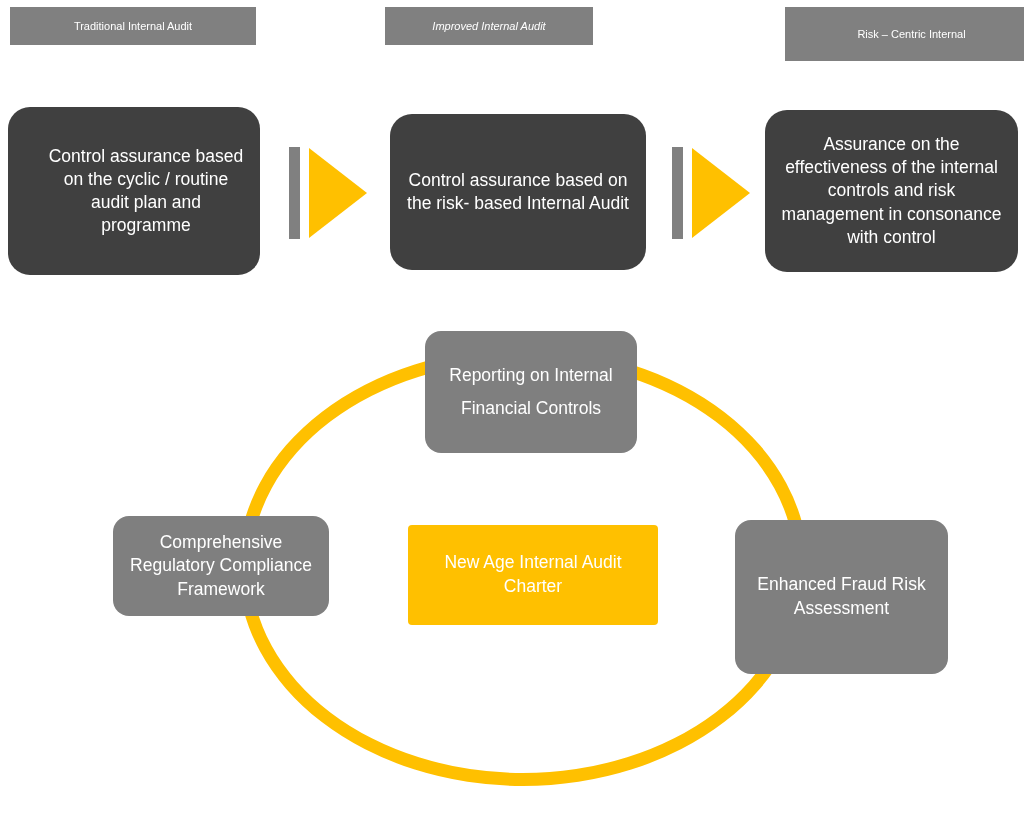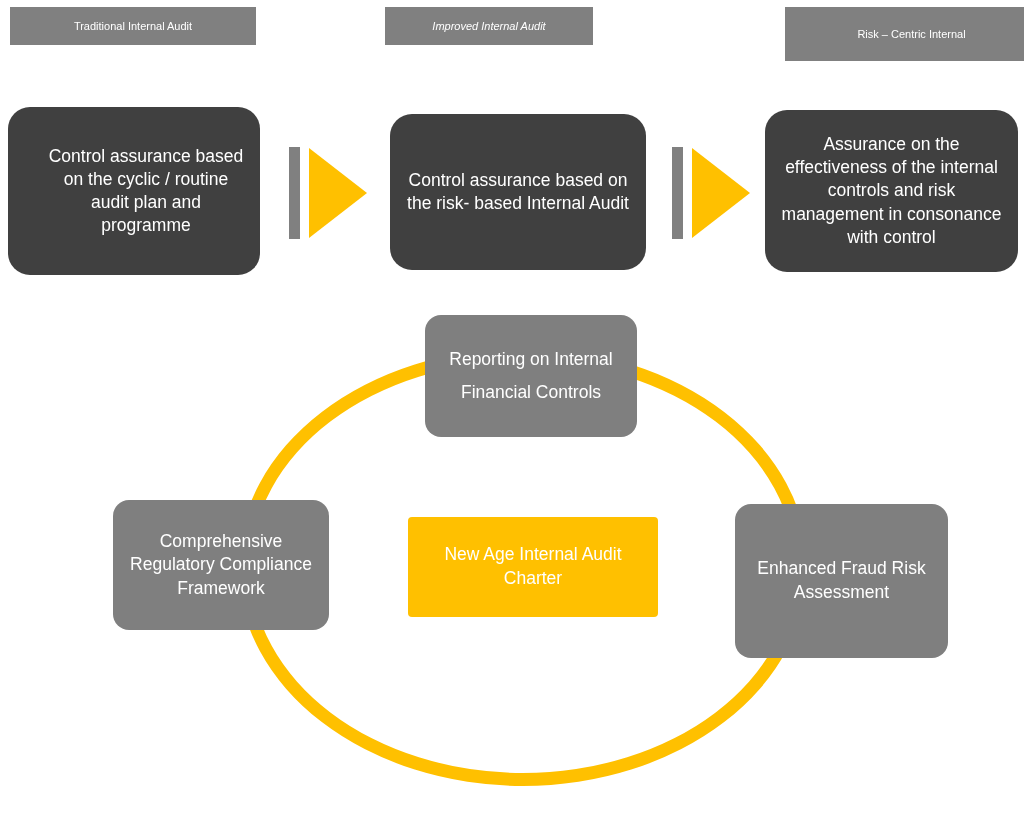--- a/index.html
+++ b/index.html
@@ -76,37 +76,39 @@
     border-radius: 16px;
     display: flex;
     align-items: center;
     justify-content: center;
     text-align: center;
     font-size: 17.5px;
     line-height: 1.35;
     padding: 8px 16px;
     box-sizing: border-box;
     z-index: 2;
+    margin-top: 16px;
   }
   .node-top { line-height: 1.9; }
   
   .center-box {
     position: absolute;
     background: #FFC000;
     color: #ffffff;
     display: flex;
     align-items: center;
     justify-content: center;
     text-align: center;
     font-size: 17.5px;
     line-height: 1.35;
     border-radius: 4px;
     padding: 8px 24px;
     box-sizing: border-box;
     z-index: 2;
+    margin-top: 8px;
   }
 </style>
 </head>
 <body>
 
 <div id="canvas">
 
   <div class="hdr" style="left:10px; top:7px; width:246px; height:38px;">
     <span>Traditional Internal Audit</span>
   </div>
@@ -134,21 +136,21 @@
   <div class="arrow-tri" style="left:692px; top:148px;"></div>
 
   <div class="ring"></div>
 
   <div class="node node-top" style="left:425px; top:315px; width:212px; height:122px;">
     <span>Reporting on Internal Financial Controls</span>
   </div>
   <div class="node" style="left:735px; top:504px; width:213px; height:154px;">
     <span>Enhanced Fraud Risk Assessment</span>
   </div>
-  <div class="node" style="left:113px; top:500px; width:216px; height:130px;">
+  <div class="node" style="left:113px; top:500px; width:216px; height:100px;">
     <span>Comprehensive Regulatory Compliance Framework</span>
   </div>
 
   <div class="center-box" style="left:408px; top:517px; width:250px; height:100px;">
     <span>New Age Internal Audit Charter</span>
   </div>
 
 </div>
 
 </body></html>

